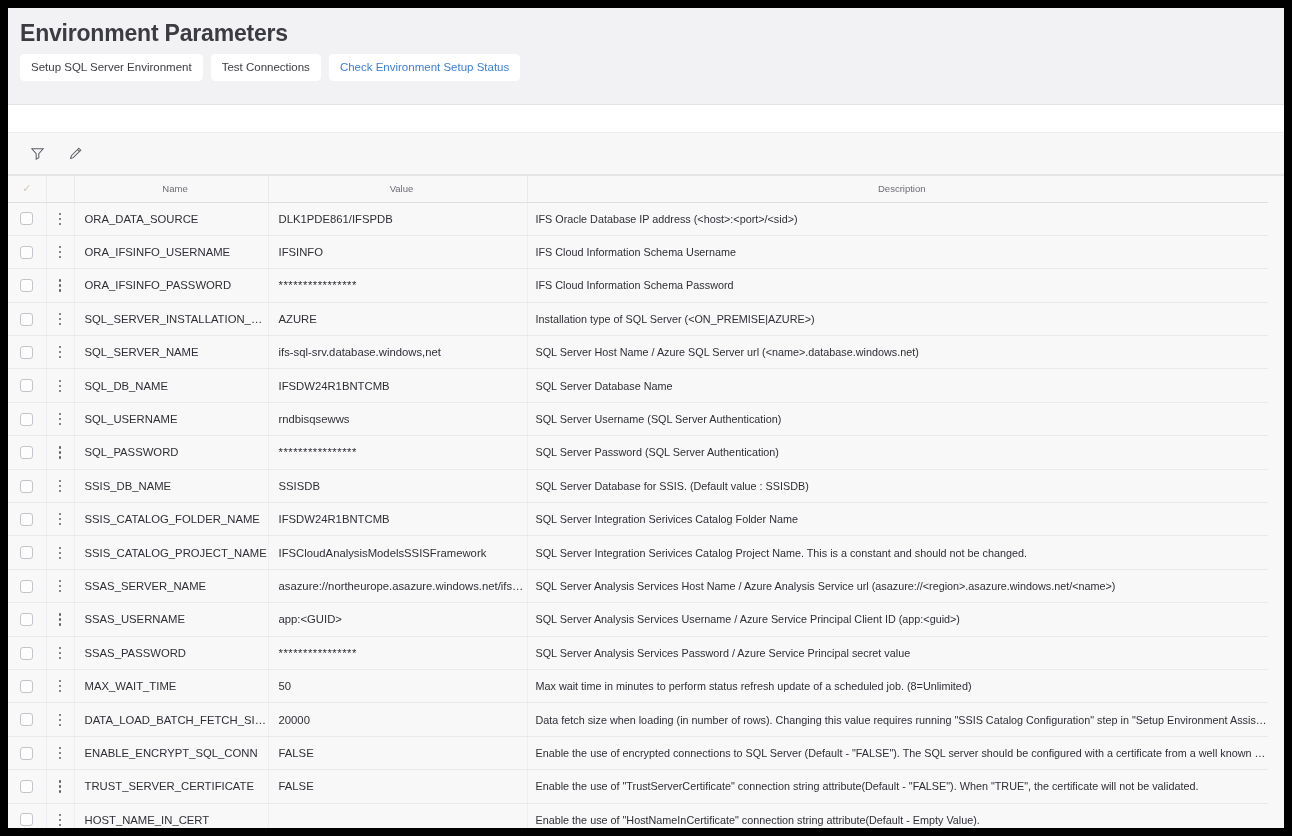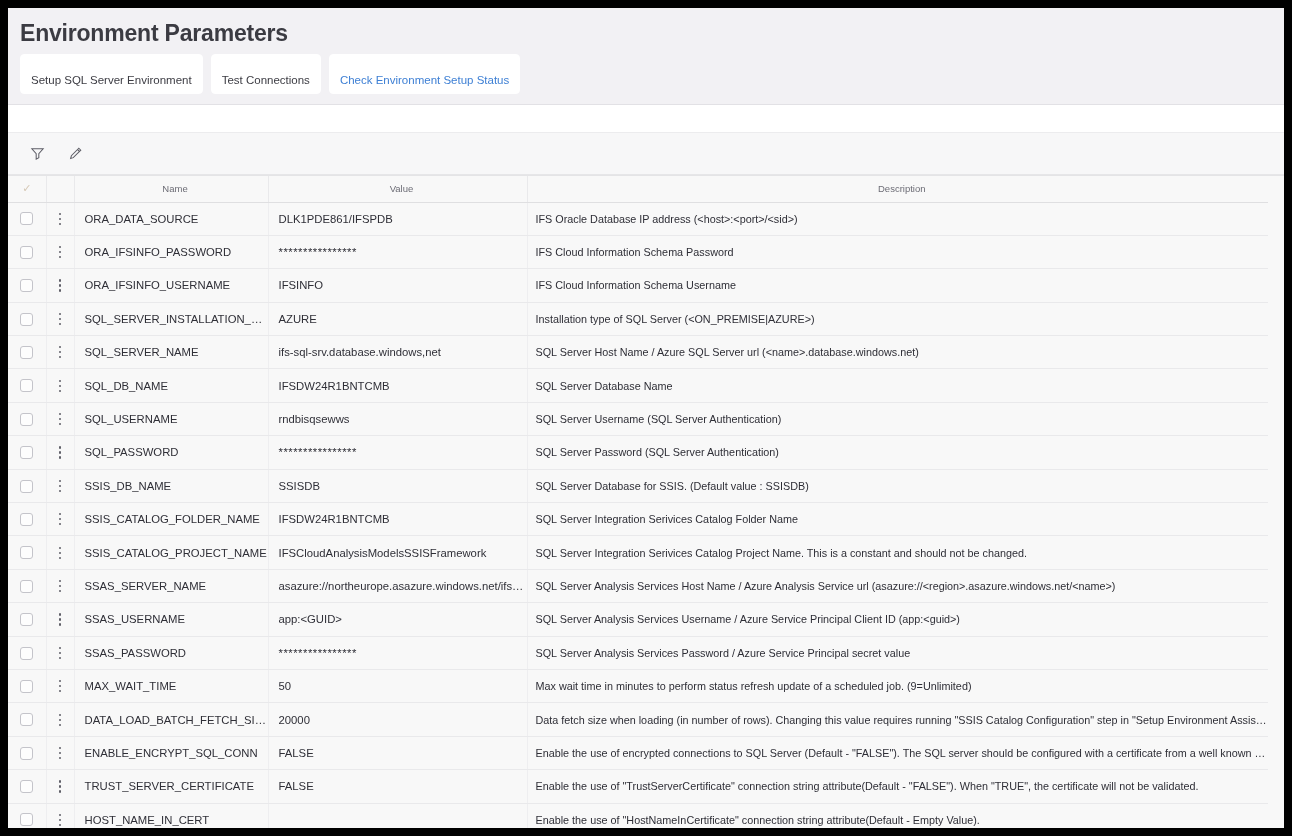--- a/index.html
+++ b/index.html
@@ -37,21 +37,21 @@
   }
   .tab-row {
     display: flex;
     gap: 8px;
     margin-top: 6px;
   }
   .tab-btn {
     background: #ffffff;
     border: 1px solid #ffffff;
     border-radius: 4px;
-    padding: 18px 10px 6px 10px;
+    padding: 5px 10px 6px 10px;
     font-size: 11.5px;
     color: #3c3c43;
     line-height: 14px;
     cursor: pointer;
     white-space: nowrap;
     box-shadow: 0 0 0 0 rgba(0,0,0,0);
   }
   .tab-btn.link { color: #3d7fd4; }
 
   
@@ -239,34 +239,34 @@
             <tr>
               <td class="td-check"><span class="row-check"></span></td>
               <td class="td-kebab"><span class="kebab"><i></i><i></i><i></i></span></td>
               <td class="td-name">ORA_DATA_SOURCE</td>
               <td class="td-value">DLK1PDE861/IFSPDB</td>
               <td class="td-desc">IFS Oracle Database IP address (&lt;host&gt;:&lt;port&gt;/&lt;sid&gt;)</td>
             </tr>
             <tr>
               <td class="td-check"><span class="row-check"></span></td>
               <td class="td-kebab"><span class="kebab"><i></i><i></i><i></i></span></td>
+              <td class="td-name">ORA_IFSINFO_USERNAME</td>
+              <td class="td-value">IFSINFO</td>
+              <td class="td-desc">IFS Cloud Information Schema Username</td>
+            </tr>
+            <tr>
+              <td class="td-check"><span class="row-check"></span></td>
+              <td class="td-kebab"><span class="kebab"><i></i><i></i><i></i></span></td>
               <td class="td-name">ORA_IFSINFO_PASSWORD</td>
               <td class="td-value mask">****************</td>
               <td class="td-desc">IFS Cloud Information Schema Password</td>
             </tr>
             <tr>
               <td class="td-check"><span class="row-check"></span></td>
               <td class="td-kebab"><span class="kebab"><i></i><i></i><i></i></span></td>
-              <td class="td-name">ORA_IFSINFO_USERNAME</td>
-              <td class="td-value">IFSINFO</td>
-              <td class="td-desc">IFS Cloud Information Schema Username</td>
-            </tr>
-            <tr>
-              <td class="td-check"><span class="row-check"></span></td>
-              <td class="td-kebab"><span class="kebab"><i></i><i></i><i></i></span></td>
               <td class="td-name">SQL_SERVER_INSTALLATION_TYPE</td>
               <td class="td-value">AZURE</td>
               <td class="td-desc">Installation type of SQL Server (&lt;ON_PREMISE|AZURE&gt;)</td>
             </tr>
             <tr>
               <td class="td-check"><span class="row-check"></span></td>
               <td class="td-kebab"><span class="kebab"><i></i><i></i><i></i></span></td>
               <td class="td-name">SQL_SERVER_NAME</td>
               <td class="td-value">ifs-sql-srv.database.windows,net</td>
               <td class="td-desc">SQL Server Host Name / Azure SQL Server url (&lt;name&gt;.database.windows.net)</td>
@@ -332,21 +332,21 @@
               <td class="td-kebab"><span class="kebab"><i></i><i></i><i></i></span></td>
               <td class="td-name">SSAS_PASSWORD</td>
               <td class="td-value mask">****************</td>
               <td class="td-desc">SQL Server Analysis Services Password / Azure Service Principal secret value</td>
             </tr>
             <tr>
               <td class="td-check"><span class="row-check"></span></td>
               <td class="td-kebab"><span class="kebab"><i></i><i></i><i></i></span></td>
               <td class="td-name">MAX_WAIT_TIME</td>
               <td class="td-value">50</td>
-              <td class="td-desc">Max wait time in minutes to perform status refresh update of a scheduled job. (9=Unlimited)</td>
+              <td class="td-desc">Max wait time in minutes to perform status refresh update of a scheduled job. (8=Unlimited)</td>
             </tr>
             <tr>
               <td class="td-check"><span class="row-check"></span></td>
               <td class="td-kebab"><span class="kebab"><i></i><i></i><i></i></span></td>
               <td class="td-name">DATA_LOAD_BATCH_FETCH_SIZE</td>
               <td class="td-value">20000</td>
               <td class="td-desc">Data fetch size when loading (in number of rows). Changing this value requires running "SSIS Catalog Configuration" step in "Setup Environment Assistant"</td>
             </tr>
             <tr>
               <td class="td-check"><span class="row-check"></span></td>

